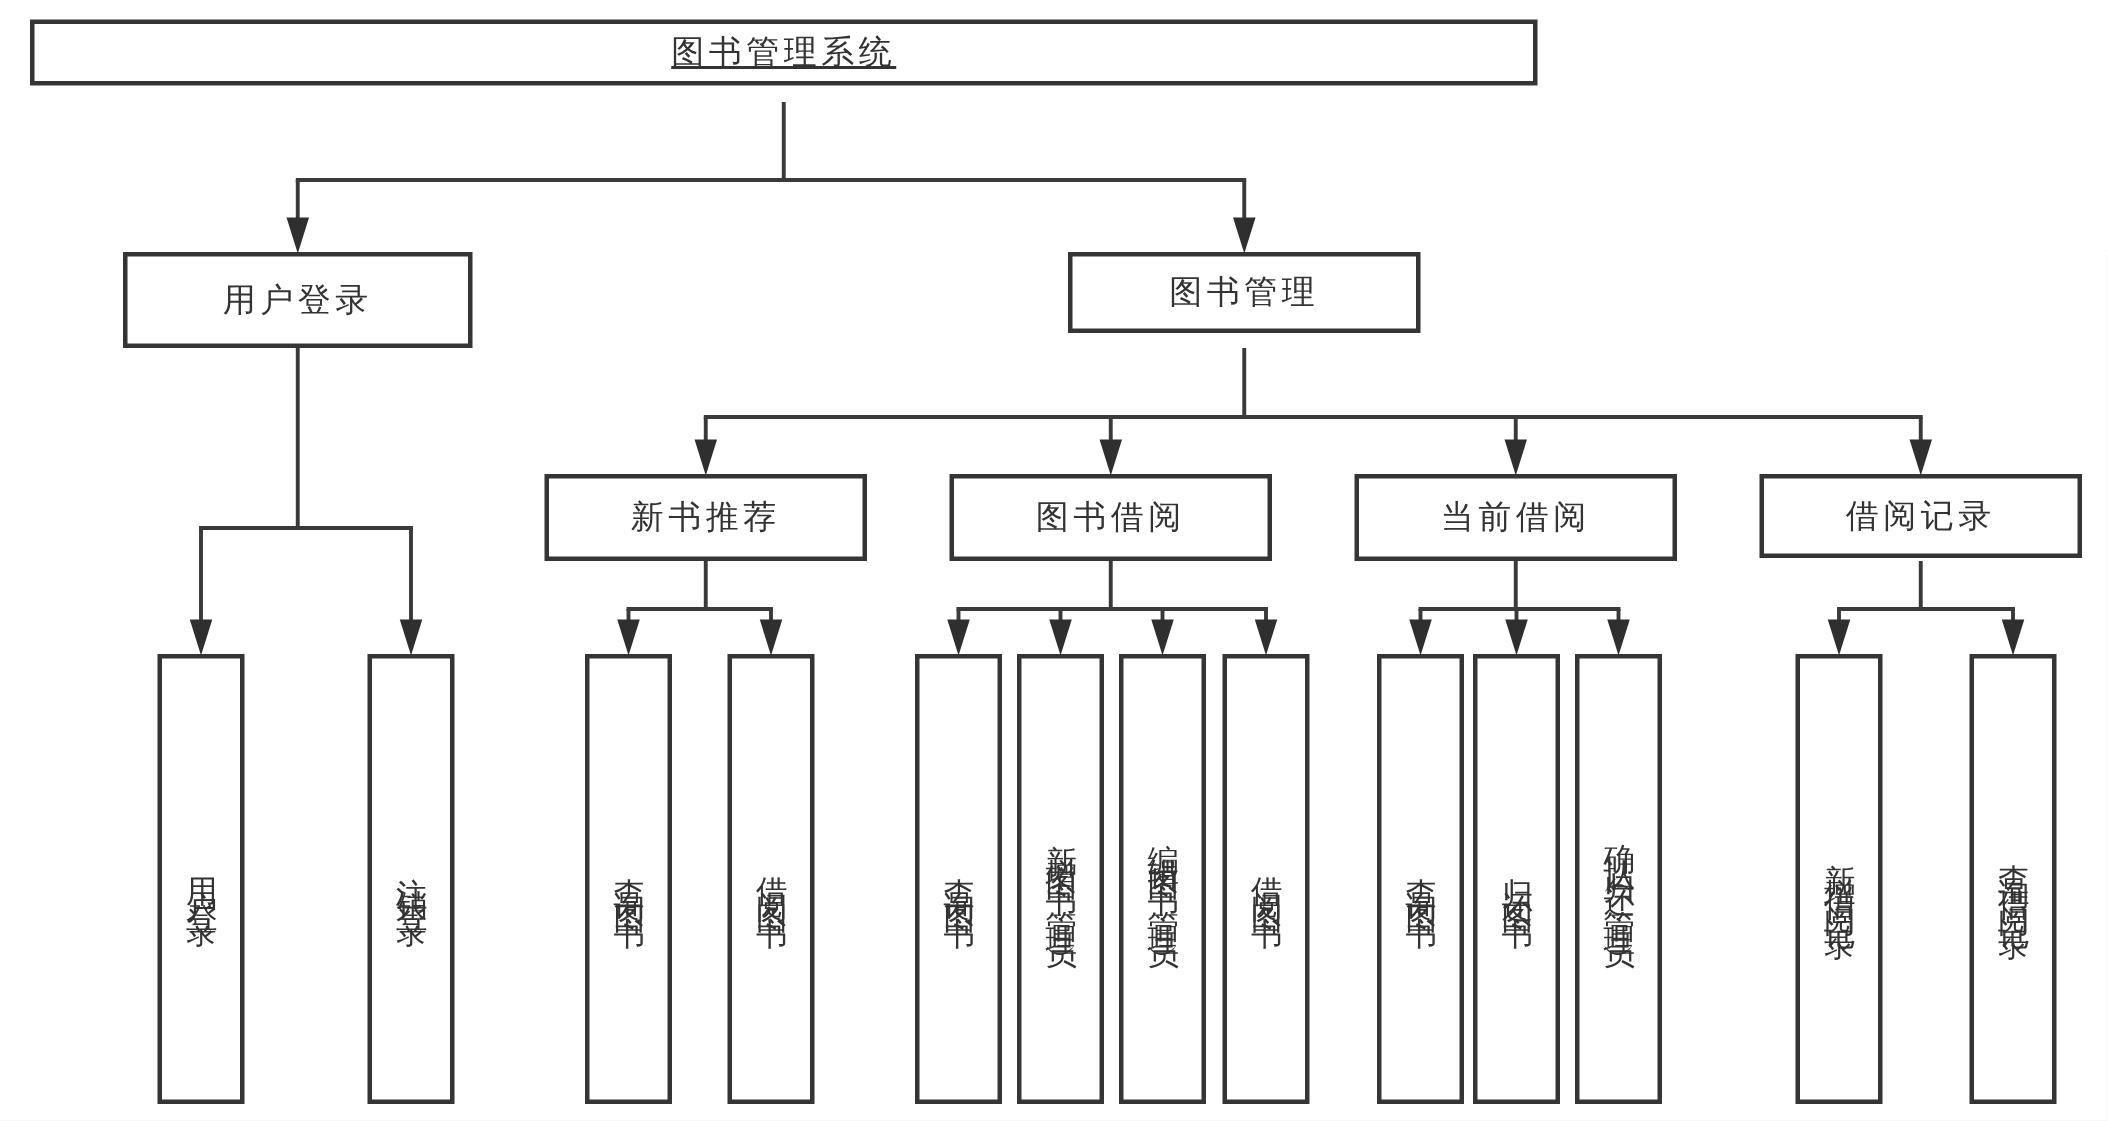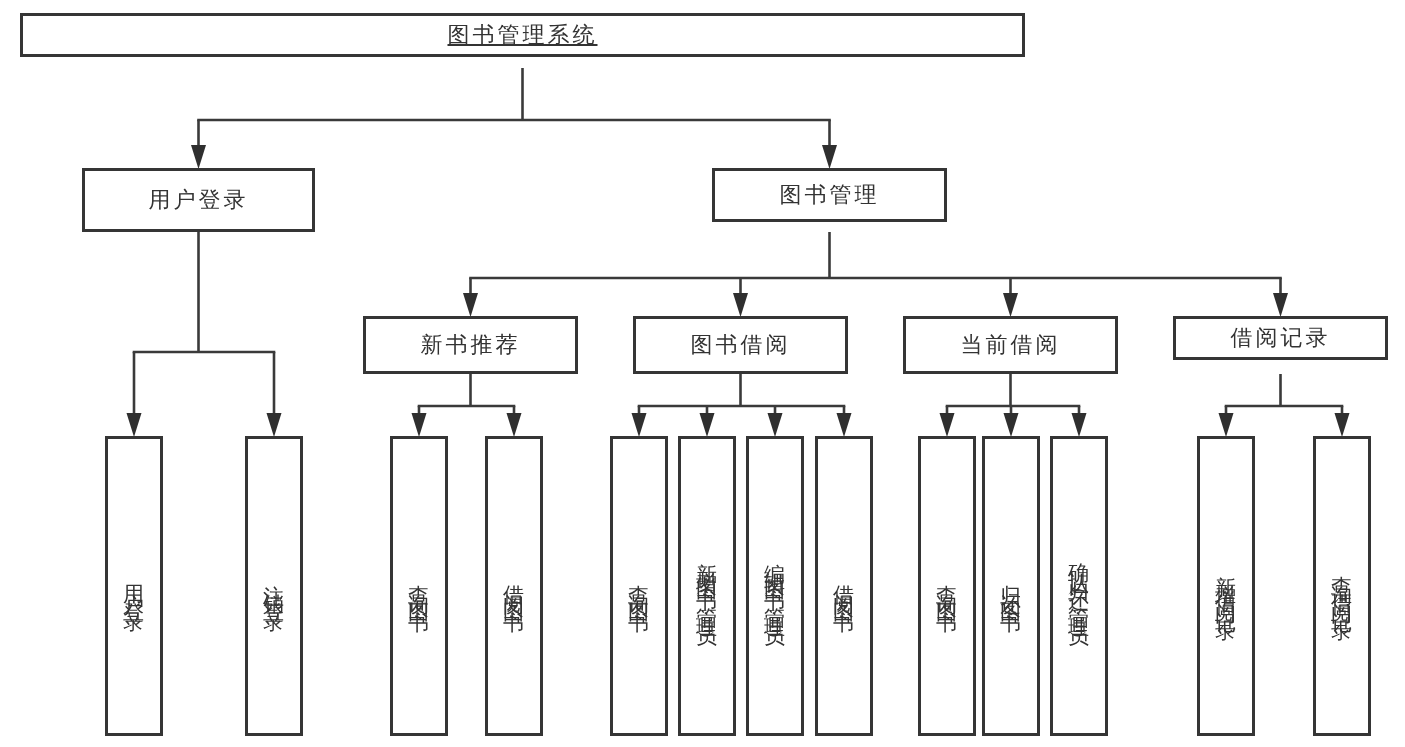--- a/index.html
+++ b/index.html
@@ -97,21 +97,21 @@
     </div>
     <div class="node h" style="left: 363px; top: 316px; width: 215px; height: 58px;">
       <span class="label">新书推荐</span>
     </div>
     <div class="node h" style="left: 903px; top: 316px; width: 215px; height: 58px;">
       <span class="label">当前借阅</span>
     </div>
     <div class="node h" style="left: 633px; top: 316px; width: 215px; height: 58px;">
       <span class="label">图书借阅</span>
     </div>
-    <div class="node h" style="left: 1173px; top: 316px; width: 215px; height: 44px;">
+    <div class="node h" style="left: 1173px; top: 316px; width: 215px; height: 56px;">
       <span class="label">借阅记录</span>
     </div>
     <div class="node v" style="left: 105px; top: 436px; width: 58px; height: 300px;">
       <span class="label">用户登录</span>
     </div>
     <div class="node v" style="left: 245px; top: 436px; width: 58px; height: 300px;">
       <span class="label">注销登录</span>
     </div>
     <div class="node v" style="left: 390px; top: 436px; width: 58px; height: 300px;">
       <span class="label">查询图书</span>

